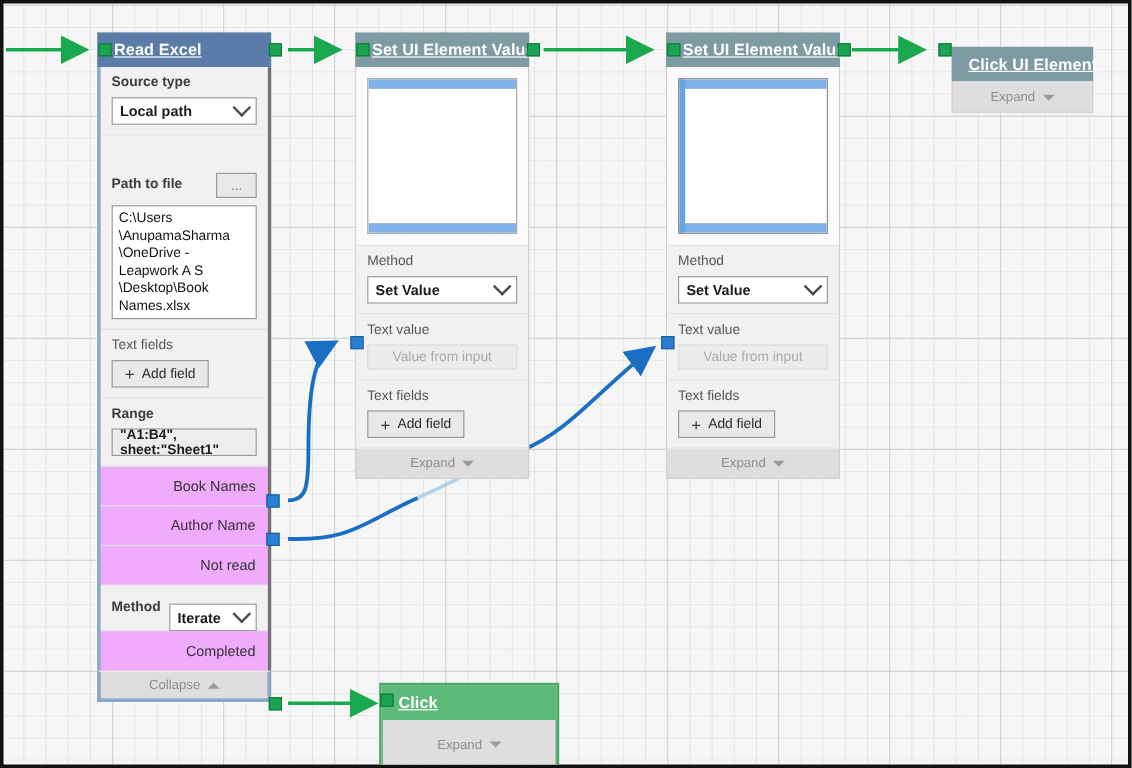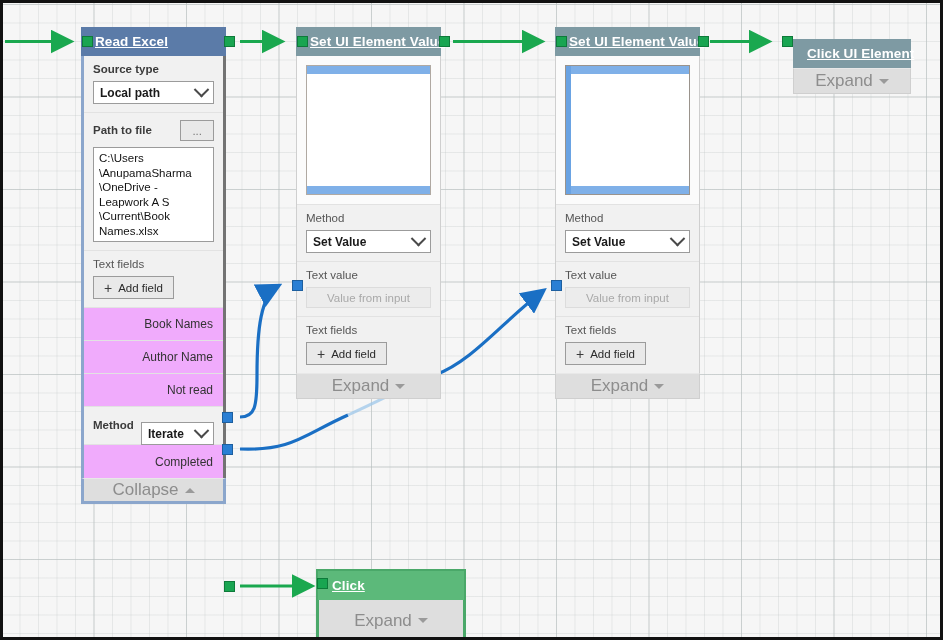--- a/index.html
+++ b/index.html
@@ -102,21 +102,21 @@
   .footer{
     box-sizing:border-box;
     background:#dedede;
     border-left:1px solid #cfcfcf;
     border-right:1px solid #cfcfcf;
     border-bottom:1px solid #cfcfcf;
     border-top:1px solid #e8e8e8;
     height:26px;
     display:flex;align-items:center;justify-content:center;
     gap:6px;
-    font-size:17px;color:#8d8d8d;
+    font-size:11px;color:#8d8d8d;
   }
   .tri-down{width:0;height:0;border-left:5px solid transparent;border-right:5px solid transparent;border-top:5px solid #9a9a9a;}
   .tri-up{width:0;height:0;border-left:5px solid transparent;border-right:5px solid transparent;border-bottom:5px solid #9a9a9a;}
   
   .port{position:absolute;width:11px;height:11px;box-sizing:border-box;}
   .port.green{background:#19a551;border:1px solid #0e7a3a;}
   .port.blue{background:#2a7fd4;border:1px solid #1d5f9f;}
   
   #read-excel .body{
     border-left:3px solid #8ba6cc;
@@ -241,42 +241,46 @@
 
       <div class="sect">
         <div class="lab">Source type</div>
         <div class="ctrl sel">
           <span>Local path</span>
           <span class="chev"></span>
         </div>
       </div>
 
       <div class="sect">
-        <div style="display:flex;align-items:center;justify-content:space-between;margin-bottom:6px;">
+        <div style="display:flex;align-items:center;justify-content:space-between;margin-bottom:6px;margin-top:24px;">
           <span class="lab" style="margin:0;">Path to file</span>
           <span class="btn" style="height:21px;padding:0 11px;color:#777;">...</span>
         </div>
         <div class="pathbox">
           <span>C:\Users</span><br>
           <span>\AnupamaSharma</span><br>
           <span>\OneDrive -</span><br>
           <span>Leapwork A S</span><br>
-          <span>\Current\Book</span><br>
+          <span>\Desktop\Book</span><br>
           <span>Names.xlsx</span>
         </div>
       </div>
 
       <div class="sect">
         <div class="lab norm">Text fields</div>
         <span class="btn">
           <span class="plus">+</span>
           <span>Add field</span>
         </span>
       </div>
 
+      <div class="sect">
+        <div class="lab">Range</div>
+        <div class="ctrl" style="background:#ededed;border-color:#9b9b9b;font-size:11.5px;">"A1:B4", sheet:"Sheet1"</div>
+      </div>
 
       <div class="rowlabel">Book Names</div>
       <div class="rowlabel">Author Name</div>
       <div class="rowlabel">Not read</div>
 
       <div class="rowmethod">
         <span class="lab">Method</span>
         <span class="ctrl sel" style="flex:1;margin-top:16px;">
           <span>Iterate</span>
           <span class="chev"></span>

